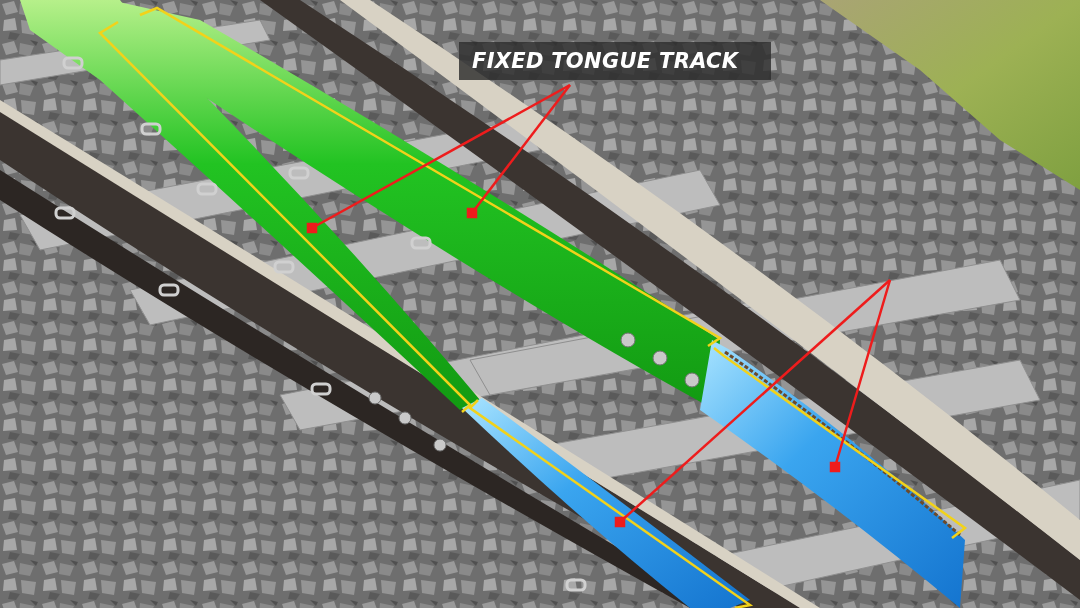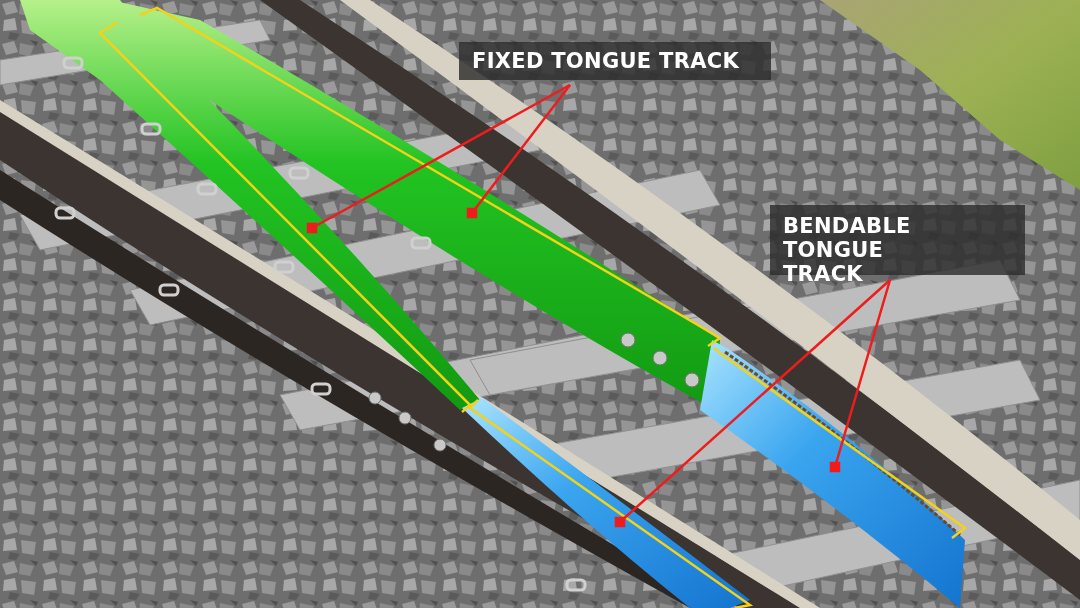--- a/index.html
+++ b/index.html
@@ -1,17 +1,17 @@
 <!DOCTYPE html>
 <html><head>
 <meta charset="utf-8">
 <style>
   html, body { margin: 0; padding: 0; }
   body { width: 1080px; height: 608px; overflow: hidden; background: #6f6f6f; font-family: "DejaVu Sans", sans-serif; }
-  .scene { position: relative; width: 1080px; height: 608px; overflow: hidden; }
+  .scene { position: relative; width: 1080px; height: 608px; overflow: hidden; font-style: italic; }
   .scene svg { position: absolute; left: 0; top: 0; }
   .label {
     position: absolute;
     background: rgba(45,45,45,0.82);
     color: #ffffff;
     font-weight: bold;
     font-size: 21px;
     line-height: 24px;
     letter-spacing: 0.3px;
     padding: 7px 13px;
@@ -116,15 +116,13 @@
       <line x1="890" y1="280" x2="620" y2="522"></line>
       <line x1="890" y1="280" x2="835" y2="467"></line>
       <rect x="308" y="224" width="8" height="8"></rect>
       <rect x="468" y="209" width="8" height="8"></rect>
       <rect x="616" y="518" width="8" height="8"></rect>
       <rect x="831" y="463" width="8" height="8"></rect>
     </g>
   </svg>
 
   <div id="lbl-fixed" class="label">FIXED TONGUE TRACK</div>
-  <div id="lbl-bend" class="label">BENDABLE TONGUE
-TRACK</div>
 </div>
 
 </body></html>

